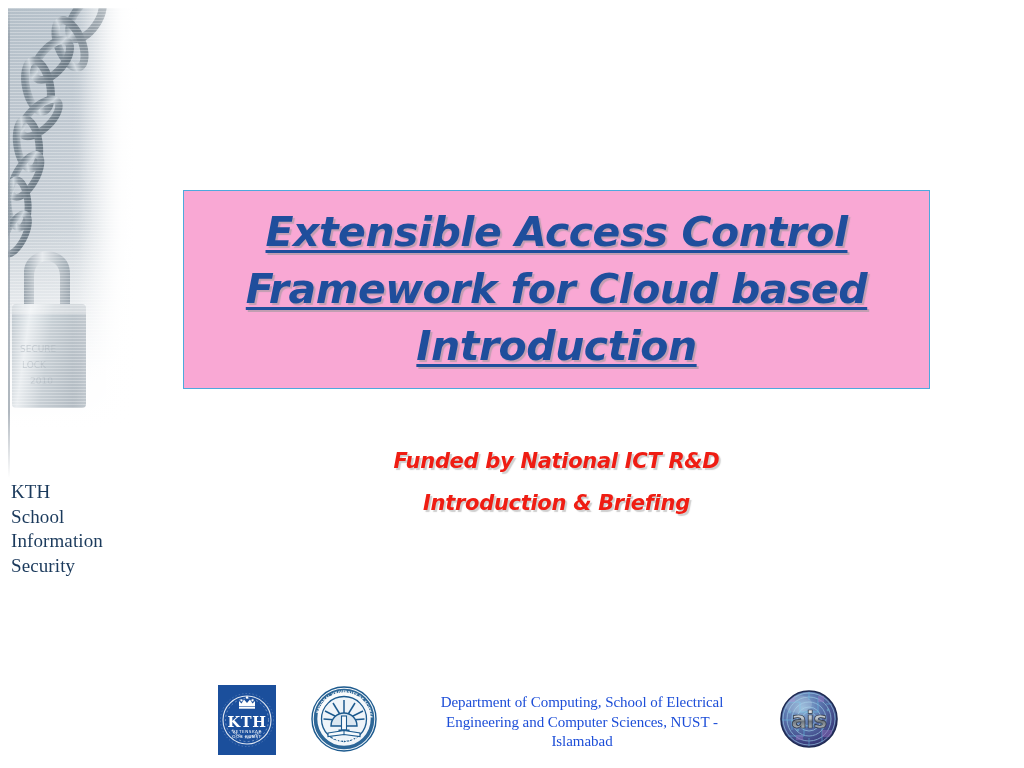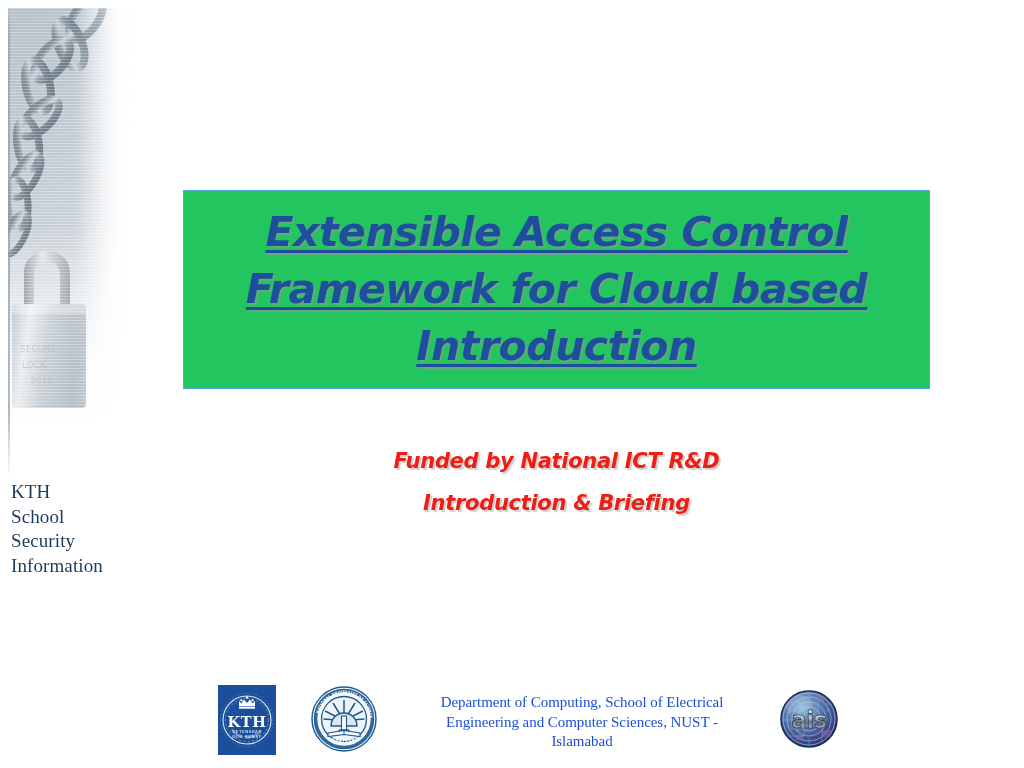--- a/index.html
+++ b/index.html
@@ -98,21 +98,21 @@
   #lab-name div { white-space: nowrap; }
 
   
   #title-box {
     position: absolute;
     left: 183px;
     top: 190px;
     width: 747px;
     height: 199px;
     border: 1px solid #4ea9dd;
-    background: #22c55e;
+    background: #f9a8d4;
     box-sizing: border-box;
     display: flex;
     align-items: center;
     justify-content: center;
   }
   #title-text {
     width: 100%;
     text-align: center;
     font-family: "DejaVu Sans", sans-serif;
     font-size: 41px;
@@ -247,22 +247,22 @@
     </svg>
 
     <div class="scan"></div>
     <div class="fade-right"></div>
   </div>
   <div id="left-rule"></div>
 
   <div id="lab-name">
     <div>KTH</div>
     <div>School</div>
+    <div>Information</div>
     <div>Security</div>
-    <div>Information</div>
   </div>
 
   <div id="title-box">
     <div id="title-text">
       <div>Extensible Access Control</div>
       <div>Framework for Cloud based</div>
       <div>Introduction</div>
     </div>
   </div>
 

